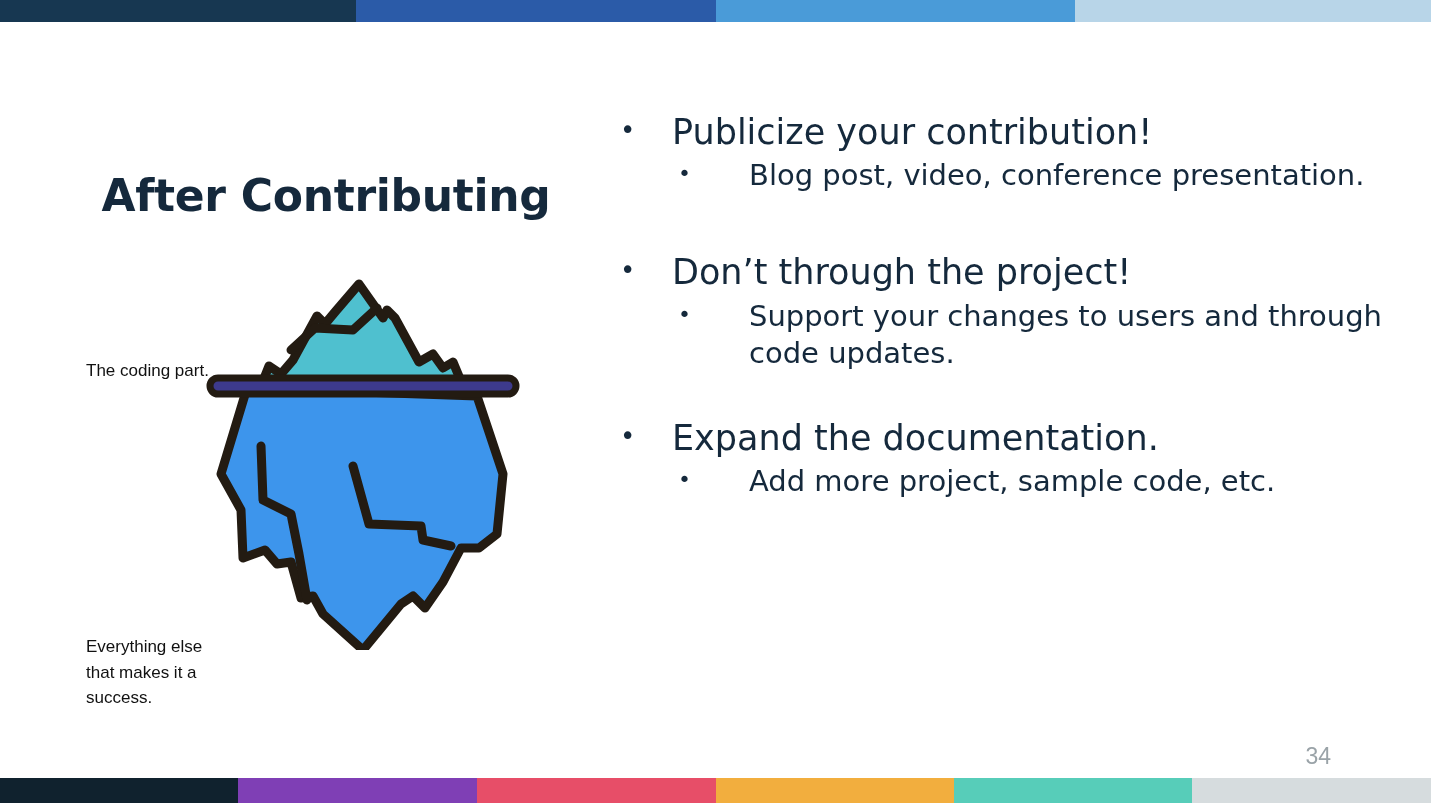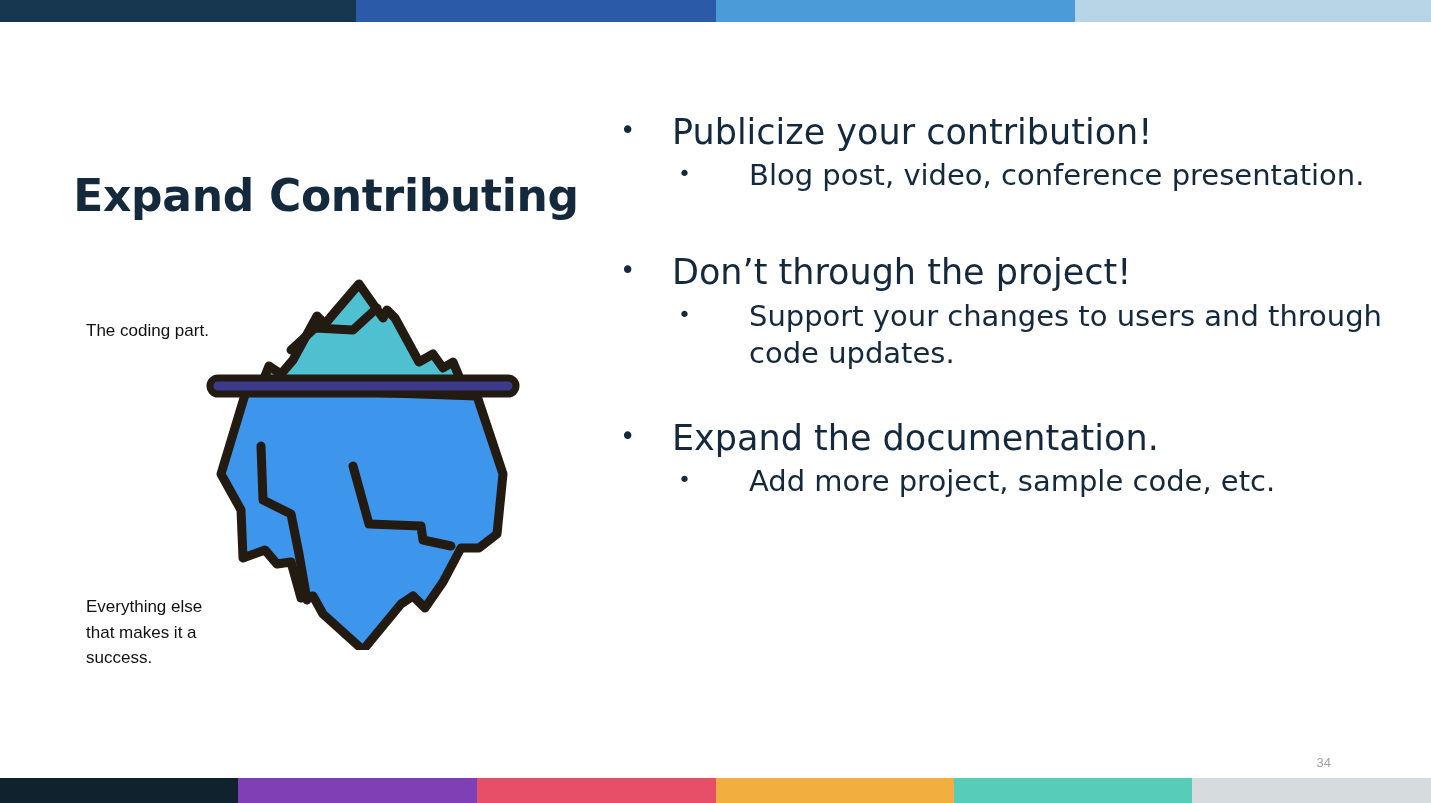--- a/index.html
+++ b/index.html
@@ -57,20 +57,21 @@
   }
   .iceberg-wrap svg { display: block; }
 
   
   .anno {
     position: absolute;
     font-family: "Liberation Sans", sans-serif;
     font-size: 17px;
     line-height: 1.5;
     color: #111111;
+    margin-top: 40px;
   }
   .anno-top  { left: 86px; top: 318px; width: 170px; }
   .anno-bot  { left: 86px; top: 594px; width: 140px; }
 
   
   .bullets {
     position: absolute;
     left: 620px;
     top: 112px;
     width: 800px;
@@ -112,35 +113,35 @@
 
   .gap-a { height: 56px; }
   .gap-b { height: 44px; }
 
   
   .page-num {
     position: absolute;
     right: 100px;
     bottom: 33px;
     font-family: "Liberation Sans", sans-serif;
-    font-size: 13px;
+    font-size: 23px;
     color: #9aa3a8;
   }
 </style>
 </head>
 <body>
 
 <div class="top-bar">
   <div class="bar-seg" style="width:356px;background:#173751;"></div>
   <div class="bar-seg" style="width:360px;background:#2b5ba8;"></div>
   <div class="bar-seg" style="width:359px;background:#4a9bd8;"></div>
   <div class="bar-seg" style="width:356px;background:#b8d5e8;"></div>
 </div>
 
-<div class="slide-title">Expand Contributing</div>
+<div class="slide-title">After Contributing</div>
 
 <div class="iceberg-wrap">
   <svg width="320" height="372" viewBox="0 0 320 372" xmlns="http://www.w3.org/2000/svg">
 
     <g>
       <path d="M 42 110
                L 16 196
                L 36 232
                L 38 280
                L 60 272

